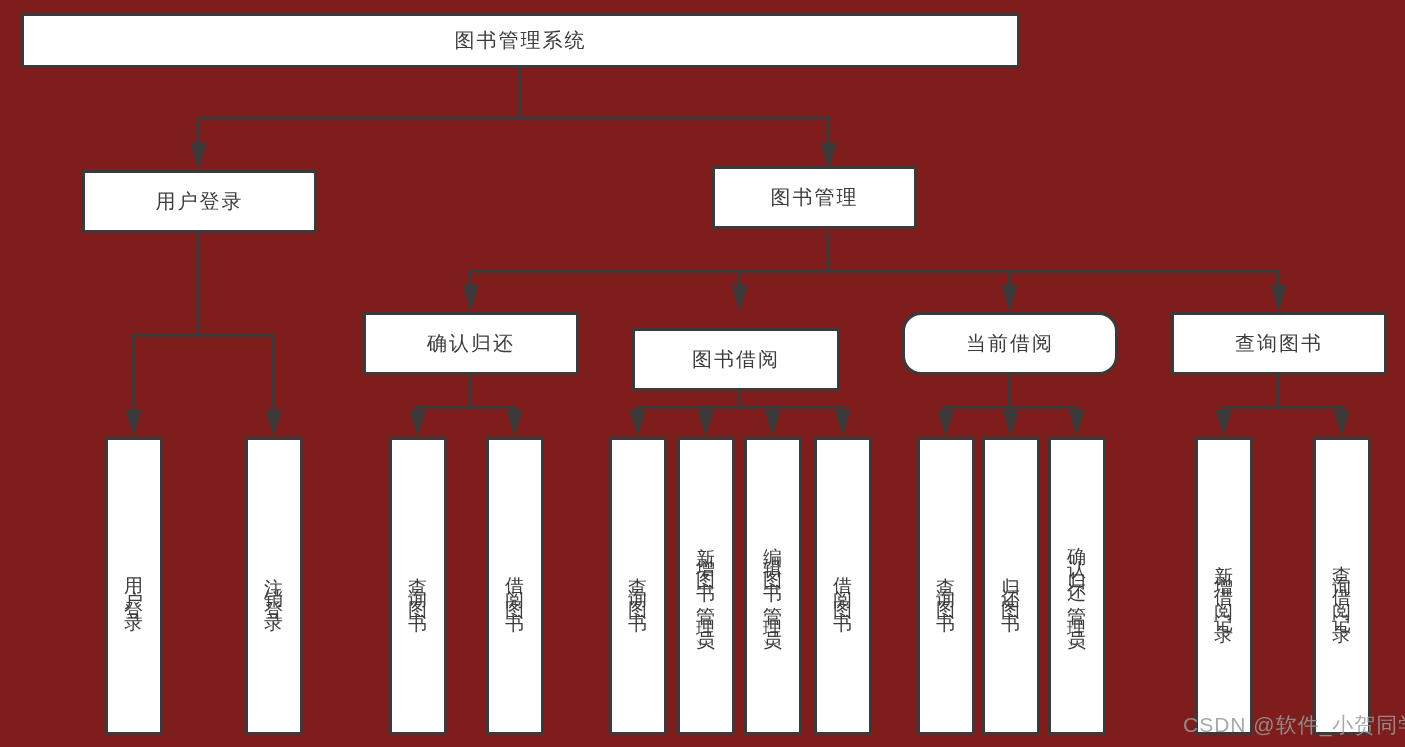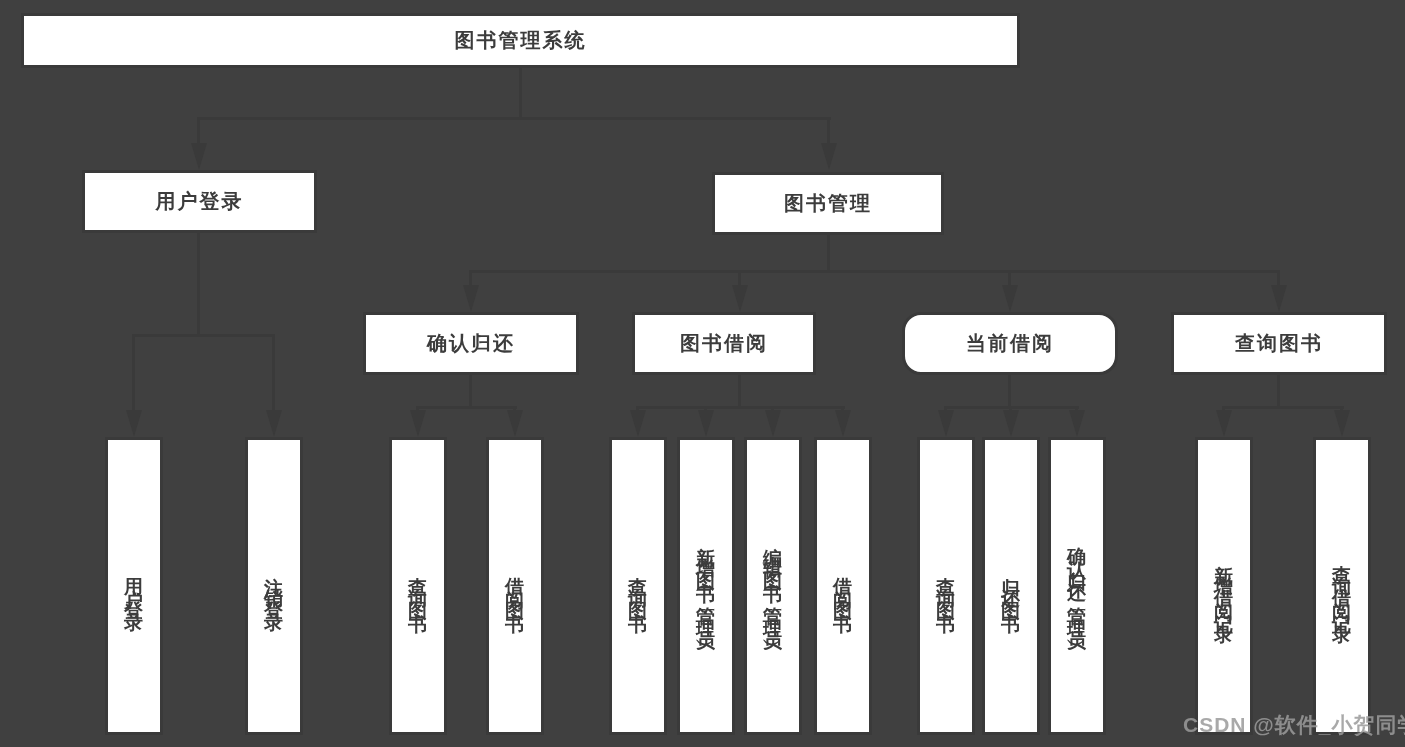--- a/index.html
+++ b/index.html
@@ -1,18 +1,18 @@
 <!DOCTYPE html>
 <html><head>
 <meta charset="utf-8">
 <style>
   html,body{margin:0;padding:0;background:#ffffff;}
   .canvas{
-    position:relative;width:1405px;height:747px;background:#404040;
-    font-family:"Liberation Sans","DejaVu Sans",sans-serif;overflow:hidden;font-weight:bold;
+    position:relative;width:1405px;height:747px;background:#7f1d1d;
+    font-family:"Liberation Sans","DejaVu Sans",sans-serif;overflow:hidden;
   }
   .box{
     position:absolute;box-sizing:border-box;border:3px solid #3a3a3a;background:#ffffff;
     display:flex;align-items:center;justify-content:center;
     color:#3c3c3c;font-size:20px;letter-spacing:2px;text-align:center;z-index:2;
   }
   .box.v{
     writing-mode:vertical-rl;text-orientation:mixed;
     font-size:19px;letter-spacing:12px;line-height:1;padding:4px 0;
   }
@@ -35,42 +35,42 @@
   <div class="box" style="left:21px;top:13px;width:999px;height:55px;">图书管理系统</div>
 
   <div class="line" style="left:519px;top:67px;width:3px;height:52px;"></div>
   <div class="line" style="left:198px;top:117px;width:633px;height:3px;"></div>
   <div class="line" style="left:197px;top:117px;width:3px;height:30px;"></div>
   <div class="arrow" style="left:191px;top:143px;"></div>
   <div class="line" style="left:827px;top:117px;width:3px;height:30px;"></div>
   <div class="arrow" style="left:821px;top:143px;"></div>
 
   <div class="box" style="left:82px;top:170px;width:235px;height:63px;">用户登录</div>
-  <div class="box" style="left:712px;top:172px;width:232px;height:63px;">图书管理</div>
+  <div class="box" style="left:712px;top:166px;width:205px;height:63px;">图书管理</div>
 
   <div class="line" style="left:197px;top:233px;width:3px;height:104px;"></div>
   <div class="line" style="left:132px;top:334px;width:143px;height:3px;"></div>
   <div class="line" style="left:132px;top:334px;width:3px;height:80px;"></div>
   <div class="arrow" style="left:126px;top:410px;"></div>
   <div class="line" style="left:272px;top:334px;width:3px;height:80px;"></div>
   <div class="arrow" style="left:266px;top:410px;"></div>
 
   <div class="line" style="left:827px;top:233px;width:3px;height:40px;"></div>
   <div class="line" style="left:469px;top:270px;width:811px;height:3px;"></div>
   <div class="line" style="left:469px;top:270px;width:3px;height:20px;"></div>
   <div class="arrow" style="left:463px;top:285px;"></div>
   <div class="line" style="left:738px;top:270px;width:3px;height:20px;"></div>
   <div class="arrow" style="left:732px;top:285px;"></div>
   <div class="line" style="left:1008px;top:270px;width:3px;height:20px;"></div>
   <div class="arrow" style="left:1002px;top:285px;"></div>
   <div class="line" style="left:1277px;top:270px;width:3px;height:20px;"></div>
   <div class="arrow" style="left:1271px;top:285px;"></div>
 
   <div class="box" style="left:363px;top:312px;width:216px;height:63px;">确认归还</div>
-  <div class="box" style="left:632px;top:312px;width:184px;height:63px;">图书借阅</div>
+  <div class="box" style="left:632px;top:328px;width:208px;height:63px;">图书借阅</div>
   <div class="box" style="left:902px;top:312px;width:216px;height:63px;border-radius:19px;">当前借阅</div>
   <div class="box" style="left:1171px;top:312px;width:216px;height:63px;">查询图书</div>
 
   <div class="line" style="left:469px;top:374px;width:3px;height:35px;"></div>
   <div class="line" style="left:416px;top:406px;width:101px;height:3px;"></div>
   <div class="line" style="left:416px;top:406px;width:3px;height:10px;"></div>
   <div class="arrow" style="left:410px;top:410px;"></div>
   <div class="line" style="left:513px;top:406px;width:3px;height:10px;"></div>
   <div class="arrow" style="left:507px;top:410px;"></div>
 

